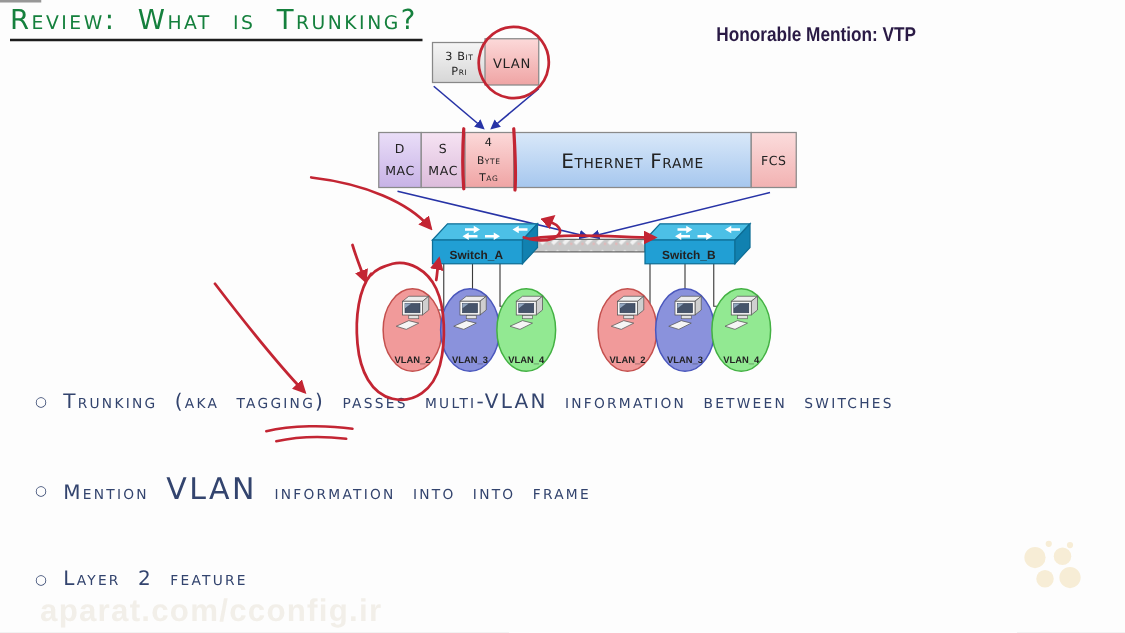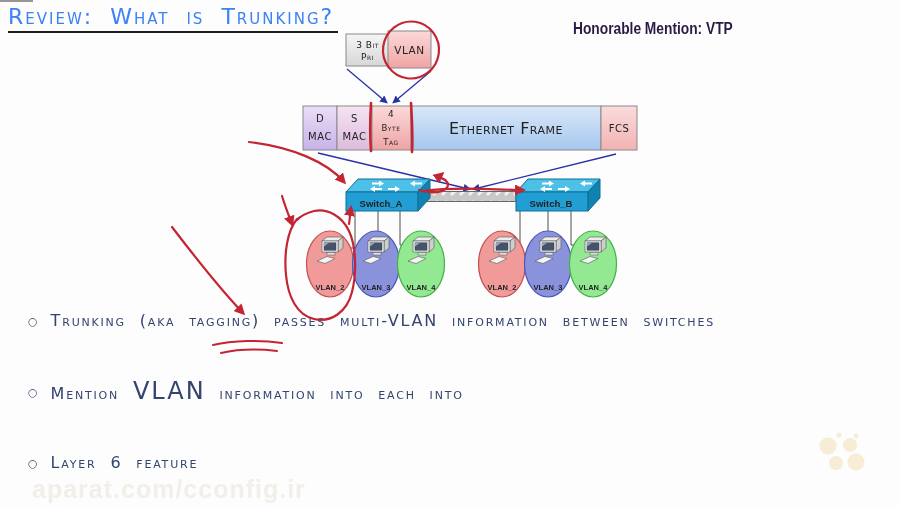--- a/index.html
+++ b/index.html
@@ -3,21 +3,21 @@
 <meta charset="utf-8">
 <style>
   html,body{margin:0;padding:0;background:#e9e9e9;}
   #stage{
     position:relative;width:900px;height:506px;overflow:hidden;
     background:#fdfdfd;font-family:"DejaVu Sans",sans-serif;
   }
   #page-title{
     position:absolute;left:8px;top:4px;
     font-size:22px;font-variant:small-caps;letter-spacing:2px;word-spacing:8px;
-    color:#3b82f6;border-bottom:2px solid #1d1d1d;padding:0 4px 2px 0;
+    color:#15803d;border-bottom:2px solid #1d1d1d;padding:0 4px 2px 0;
     white-space:nowrap;
   }
   #corner-tick{position:absolute;left:0;top:0;width:33px;height:2px;background:#444;opacity:.55;}
   #honorable-mention{
     position:absolute;left:573px;top:20px;
     font-family:"Liberation Sans",sans-serif;font-weight:bold;font-size:16px;
     color:#2a1a45;transform:scaleX(.86);transform-origin:left top;white-space:nowrap;
   }
   .bullet{
     position:absolute;display:flex;align-items:flex-start;gap:13px;
@@ -50,26 +50,26 @@
 
   <div id="honorable-mention">Honorable Mention: VTP</div>
 
   <div class="bullet" id="bullet-1">
     <span class="bmark">○</span>
     <span>Trunking (aka tagging) passes multi-VLAN information between switches</span>
   </div>
 
   <div class="bullet" id="bullet-2">
     <span class="bmark">○</span>
-    <span><span>Mention</span> <span class="bigword">VLAN</span> <span>information into each into</span></span>
+    <span><span>Mention</span> <span class="bigword">VLAN</span> <span>information into into frame</span></span>
   </div>
 
   <div class="bullet" id="bullet-3">
     <span class="bmark">○</span>
-    <span>Layer 6 feature</span>
+    <span>Layer 2 feature</span>
   </div>
 
   <div id="watermark">aparat.com/cconfig.ir</div>
 
   <svg id="diagram" width="900" height="506" viewBox="0 0 900 506">
     <defs>
       <linearGradient id="gLav" x1="0" y1="0" x2="0" y2="1">
           <stop offset="0" stop-color="#eadef8"></stop>
           <stop offset="1" stop-color="#c7b2e6"></stop>
         </linearGradient>

